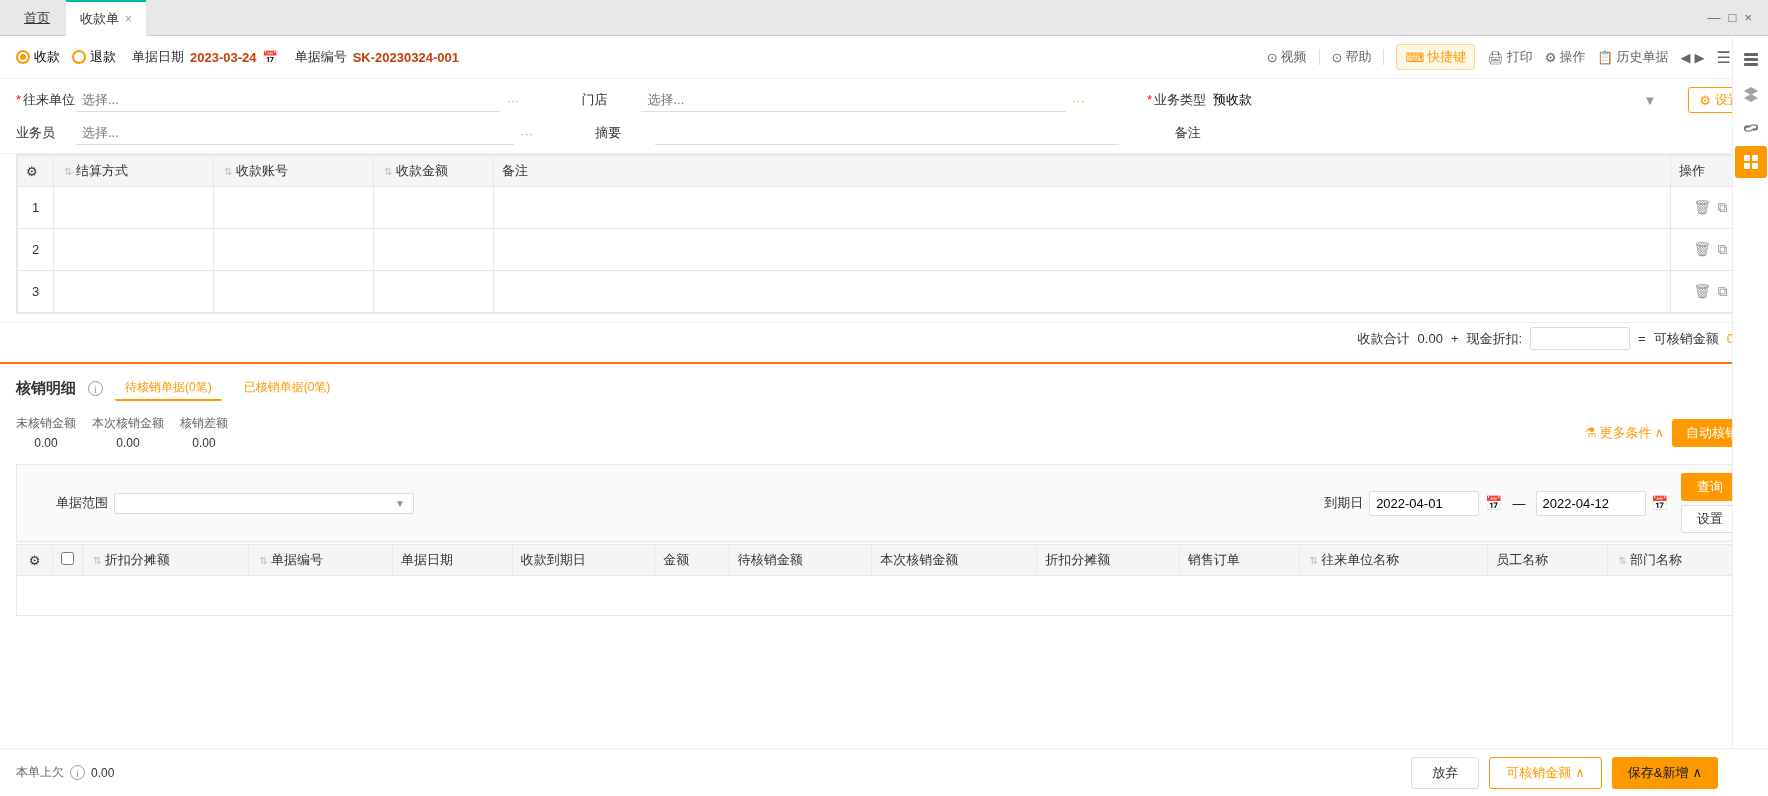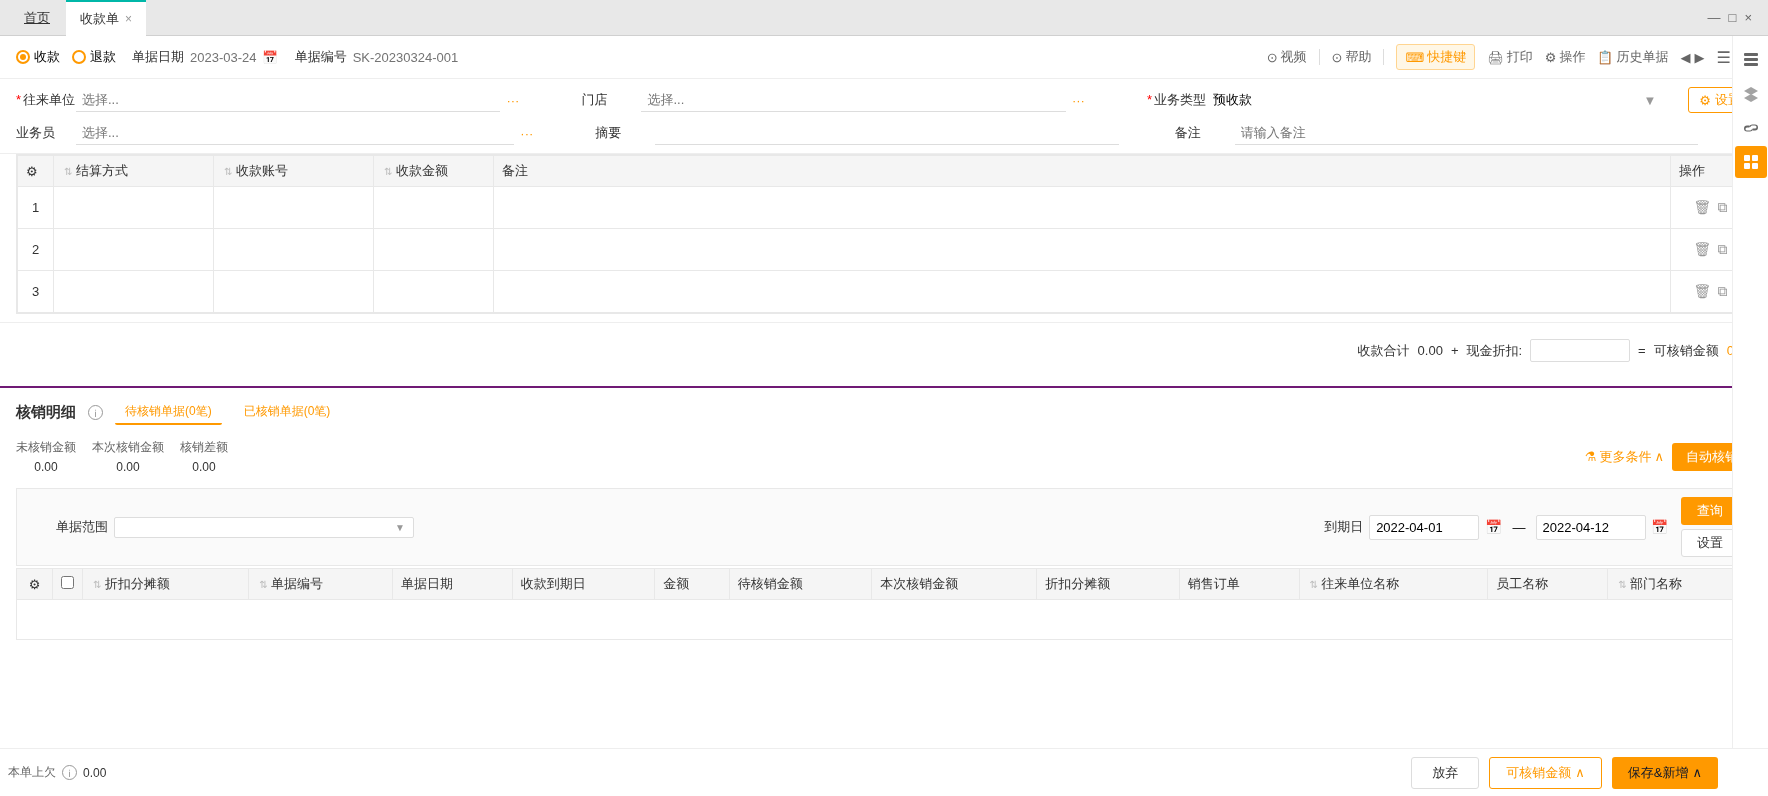--- a/index.html
+++ b/index.html
@@ -45,21 +45,21 @@
     .radio-item { display: flex; align-items: center; gap: 4px; cursor: pointer; }
     .radio-circle {
       width: 14px; height: 14px; border-radius: 50%;
       border: 2px solid #f90; background: #fff;
       display: flex; align-items: center; justify-content: center;
     }
     .radio-circle.selected { border-color: #f90; }
     .radio-dot { width: 6px; height: 6px; border-radius: 50%; background: #f90; }
     .header-field { display: flex; align-items: center; gap: 6px; }
     .header-label { color: #333; white-space: nowrap; }
-    .header-value { color: #737373; font-weight: 400; }
+    .header-value { color: #c2410c; font-weight: 700; }
     .calendar-icon { color: #f90; cursor: pointer; }
     .header-actions { margin-left: auto; display: flex; align-items: center; gap: 12px; }
     .action-link { color: #666; cursor: pointer; display: flex; align-items: center; gap: 3px; font-size: 12px; }
     .btn-orange-outline {
       border: 1px solid #f90; color: #f90; background: #fff;
       padding: 3px 10px; border-radius: 3px; cursor: pointer; font-size: 12px;
       display: flex; align-items: center; gap: 4px;
     }
     .divider-v { width: 1px; height: 16px; background: #ddd; }
 
@@ -99,36 +99,36 @@
     .col-account { width: 160px; }
     .col-amount { width: 120px; }
     .col-operation { width: 80px; text-align: center; }
     .row-num { color: #666; text-align: center; width: 30px; }
     .op-icons { display: flex; gap: 6px; justify-content: center; }
     .op-icon { color: #999; cursor: pointer; font-size: 14px; }
 
     
     .summary-row {
       display: flex; align-items: center; justify-content: flex-end;
-      padding: 16px 16px; gap: 8px; background: #fff;
+      padding: 4px 16px; gap: 8px; background: #fff;
       border-top: 1px solid #eee;
     }
     .summary-label { color: #333; }
     .summary-value { color: #333; }
     .summary-orange { color: #f90; font-weight: 500; }
     .discount-input {
       border: 1px solid #ddd; padding: 3px 6px; width: 100px;
       outline: none; border-radius: 2px;
     }
 
     
     .hx-section {
       background: #fff; margin-top: 8px;
       padding: 12px 16px 0;
-      border-top: 2px solid #701a75;
+      border-top: 2px solid #f97316;
     }
     .hx-header { display: flex; align-items: center; gap: 12px; margin-bottom: 8px; }
     .hx-title { font-size: 15px; font-weight: 600; color: #333; }
     .info-icon {
       width: 15px; height: 15px; border-radius: 50%;
       border: 1px solid #999; color: #999; font-size: 10px;
       display: inline-flex; align-items: center; justify-content: center;
       cursor: pointer;
     }
     .hx-tab {
@@ -187,21 +187,21 @@
     .bottom-table td {
       padding: 6px 8px; border: 1px solid #e8e8e8;
       font-size: 12px; color: #333;
     }
     .sort-icon { color: #bbb; font-size: 10px; vertical-align: middle; margin-left: 2px; }
 
     
     .footer-bar {
       position: fixed; bottom: 0; left: 0; right: 0;
       display: flex; align-items: center;
-      padding: 8px 8px; background: #fff;
+      padding: 8px 16px; background: #fff;
       border-top: 1px solid #eee; gap: 12px;
       height: 48px;
     }
     .footer-info { display: flex; align-items: center; gap: 6px; }
     .footer-label { color: #666; font-size: 12px; }
     .footer-value { color: #333; font-size: 12px; font-weight: 500; }
     .footer-actions { margin-left: auto; display: flex; gap: 10px; }
     .btn-abandon {
       background: #fff; color: #333; border: 1px solid #ddd;
       padding: 6px 20px; border-radius: 3px; cursor: pointer; font-size: 13px;
@@ -353,21 +353,20 @@
       <div style="width:40px;"></div>
 
       <div class="field-group" style="flex:2;">
         <span class="field-label">摘要</span>
         <input class="field-input" type="text" style="">
       </div>
       <div style="width:40px;"></div>
 
       <div class="field-group" style="flex:2;">
         <span class="field-label">备注</span>
-        <input class="field-input" type="text" placeholder="请输入备注" style="">
       </div>
       <div style="width:46px;"></div>
     </div>
   </div>
 
   <div class="table-section">
     <div class="table-container">
       <table class="data-table">
         <thead>
           <tr>

